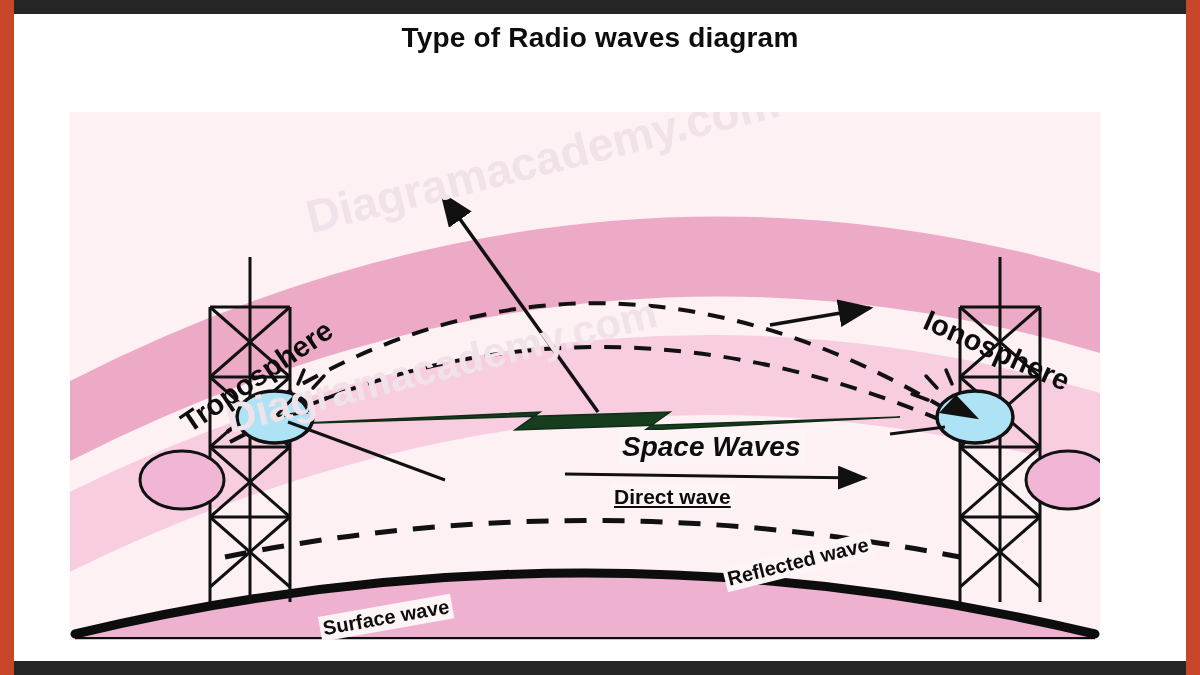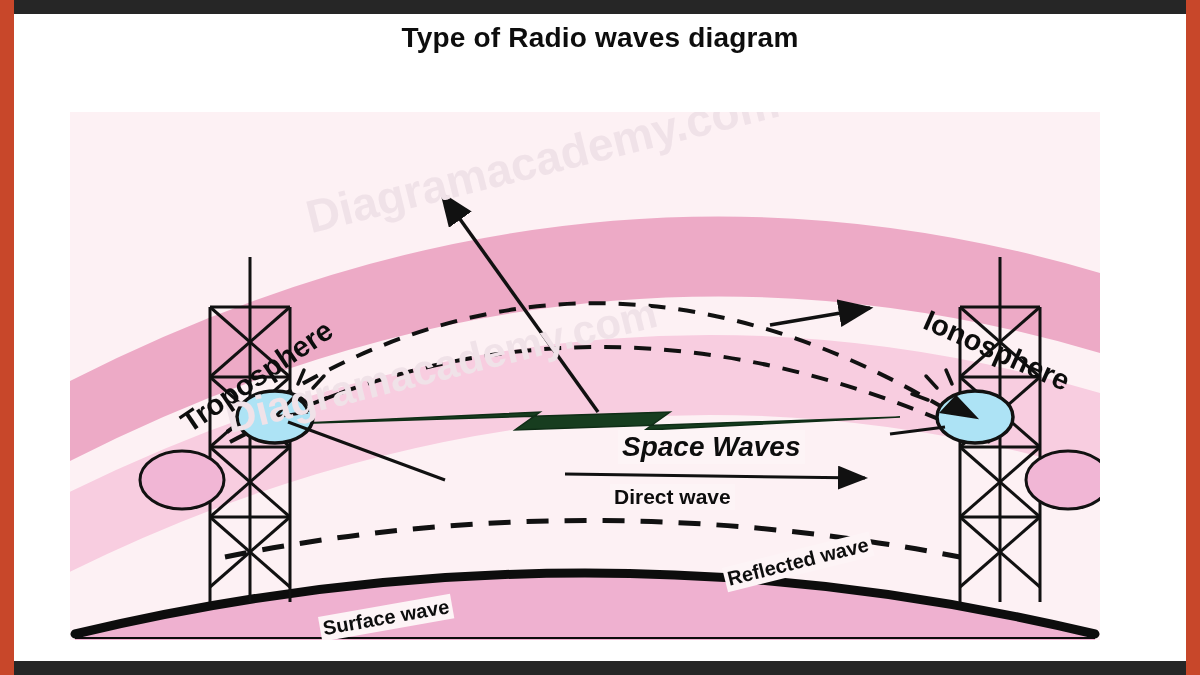--- a/index.html
+++ b/index.html
@@ -42,21 +42,21 @@
     white-space:nowrap;
   }
   .wm1{left:230px;top:20px;transform:rotate(-14deg);}
   .wm2{left:150px;top:230px;transform:rotate(-14deg);font-size:42px;}
 
   
   .lbl{position:absolute;font-weight:bold;color:#0d0d0d;white-space:nowrap;}
   .lbl-tropo{left:105px;top:300px;font-size:29px;transform:rotate(-34deg);transform-origin:left top;}
   .lbl-iono{left:862px;top:192px;font-size:29px;transform:rotate(24deg);transform-origin:left top;}
   .lbl-space{left:548px;top:318px;font-size:28px;background:#fdf4f6;padding:1px 4px;font-style:italic;}
-  .lbl-direct{left:540px;top:372px;font-size:21px;background:#fdf4f6;padding:1px 4px;}
+  .lbl-direct{left:540px;top:372px;font-size:21px;background:#fdf4f6;padding:1px 4px;text-decoration:underline;}
   .lbl-surface{left:248px;top:505px;font-size:20px;transform:rotate(-10deg);transform-origin:left top;background:#fdf4f6;padding:1px 3px;}
   .lbl-reflect{left:652px;top:456px;font-size:20px;transform:rotate(-14deg);transform-origin:left top;background:#fdf4f6;padding:1px 3px;}
 </style>
 </head>
 <body>
 
 <div class="frame">
 
   <div class="bar-top"></div>
   <div class="bar-bottom"></div>

